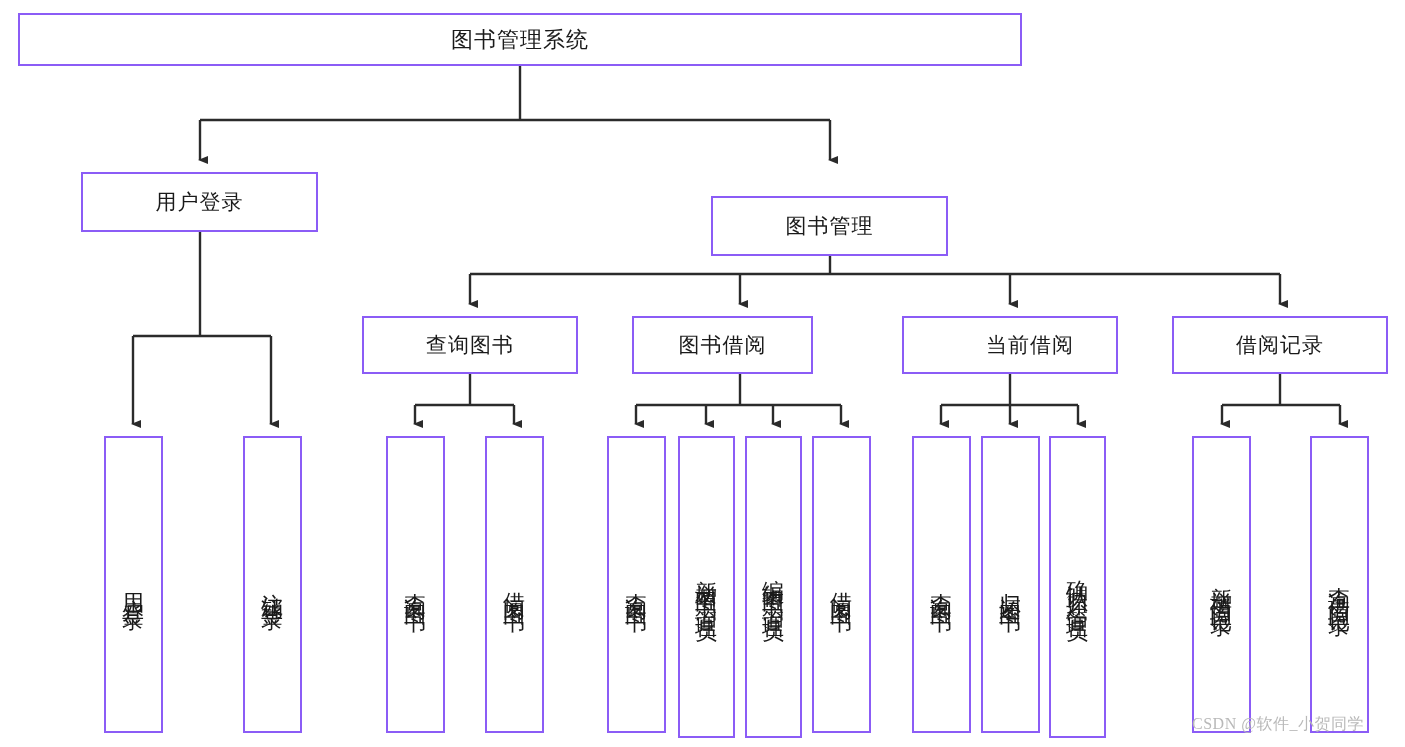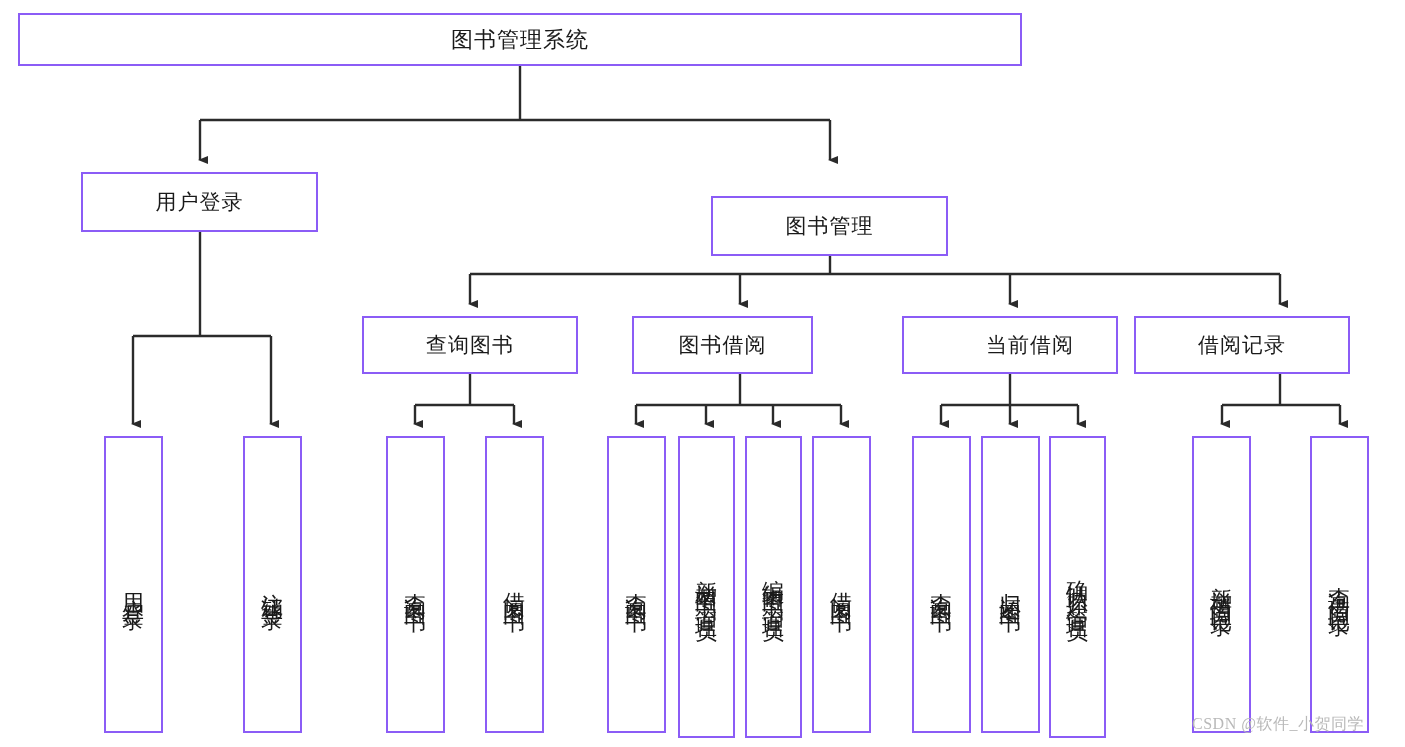--- a/index.html
+++ b/index.html
@@ -122,21 +122,21 @@
 
   <div class="node h" style="left:362px;top:316px;width:216px;height:58px;">
     <span>查询图书</span>
   </div>
   <div class="node h" style="left:632px;top:316px;width:181px;height:58px;">
     <span>图书借阅</span>
   </div>
   <div class="node h" style="left:902px;top:316px;width:216px;height:58px;padding-left:40px;">
     <span>当前借阅</span>
   </div>
-  <div class="node h" style="left:1134px;top:316px;width:216px;height:58px;">
+  <div class="node h" style="left:1172px;top:316px;width:216px;height:58px;">
     <span>借阅记录</span>
   </div>
 
   <div class="node v" style="left:104px;top:436px;width:59px;height:297px;">
     <span class="vtxt">用户登录</span>
   </div>
   <div class="node v" style="left:243px;top:436px;width:59px;height:297px;">
     <span class="vtxt">注销登录</span>
   </div>
 

